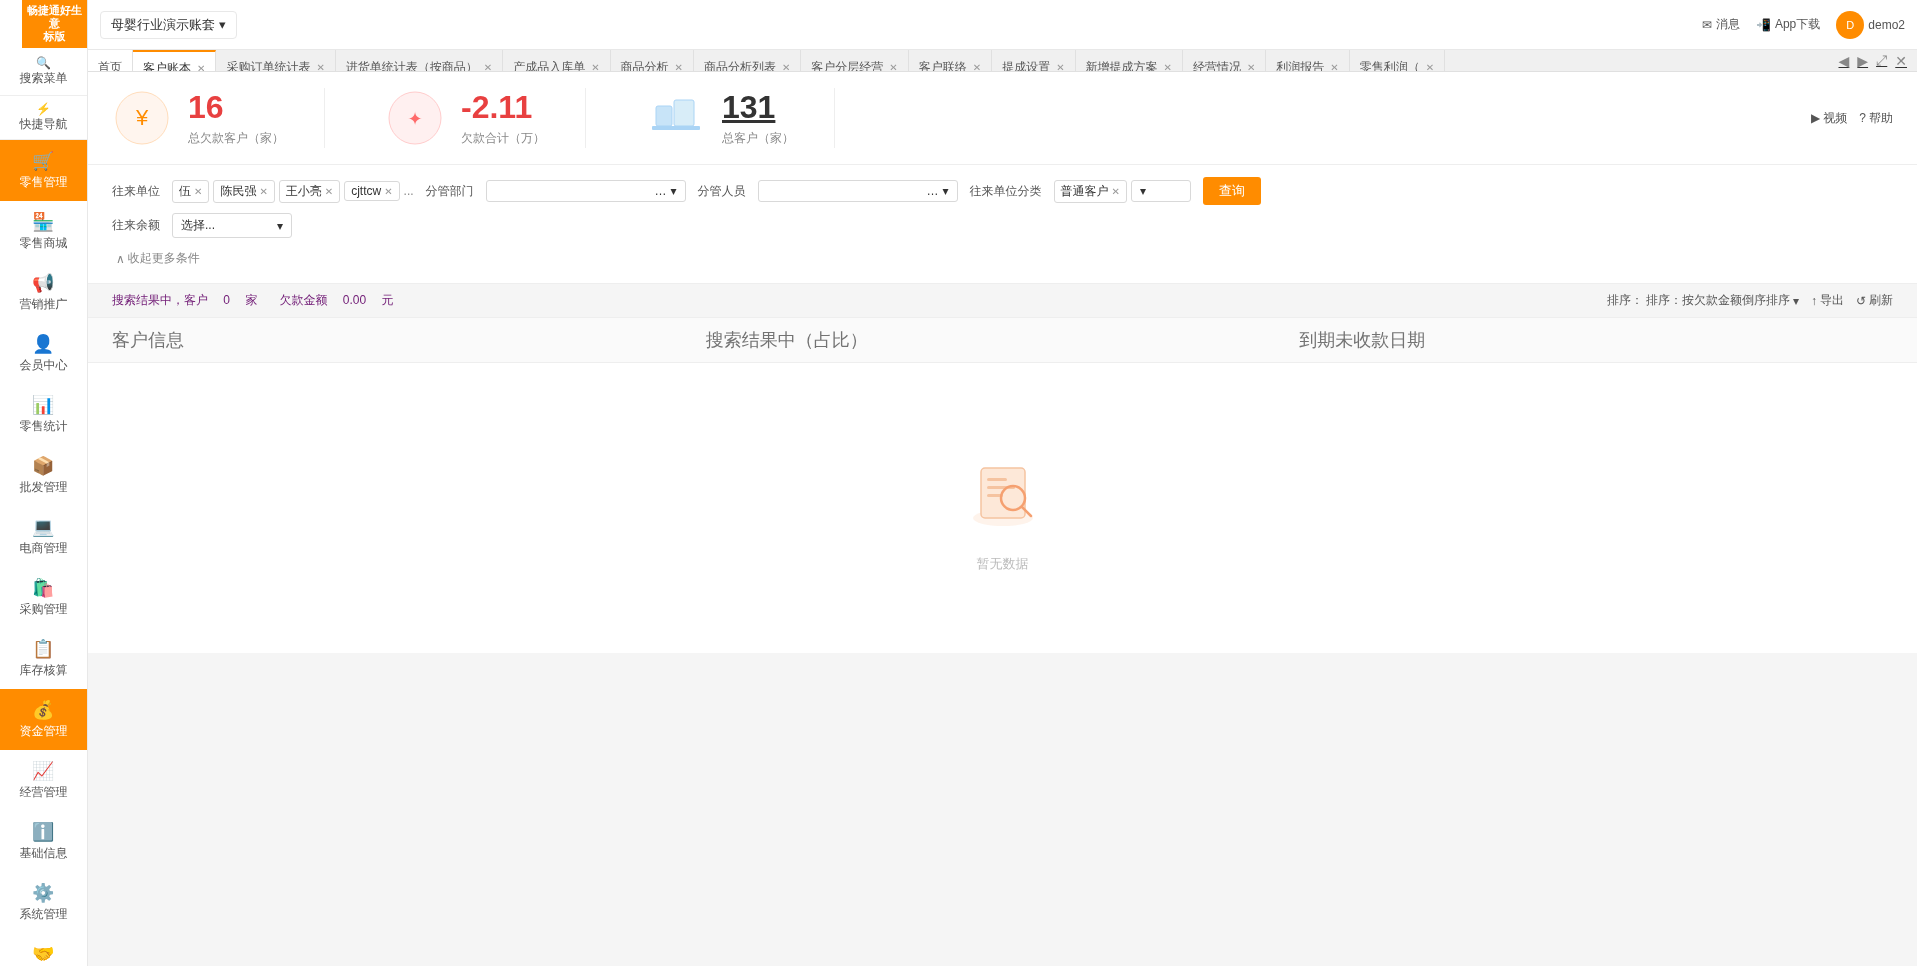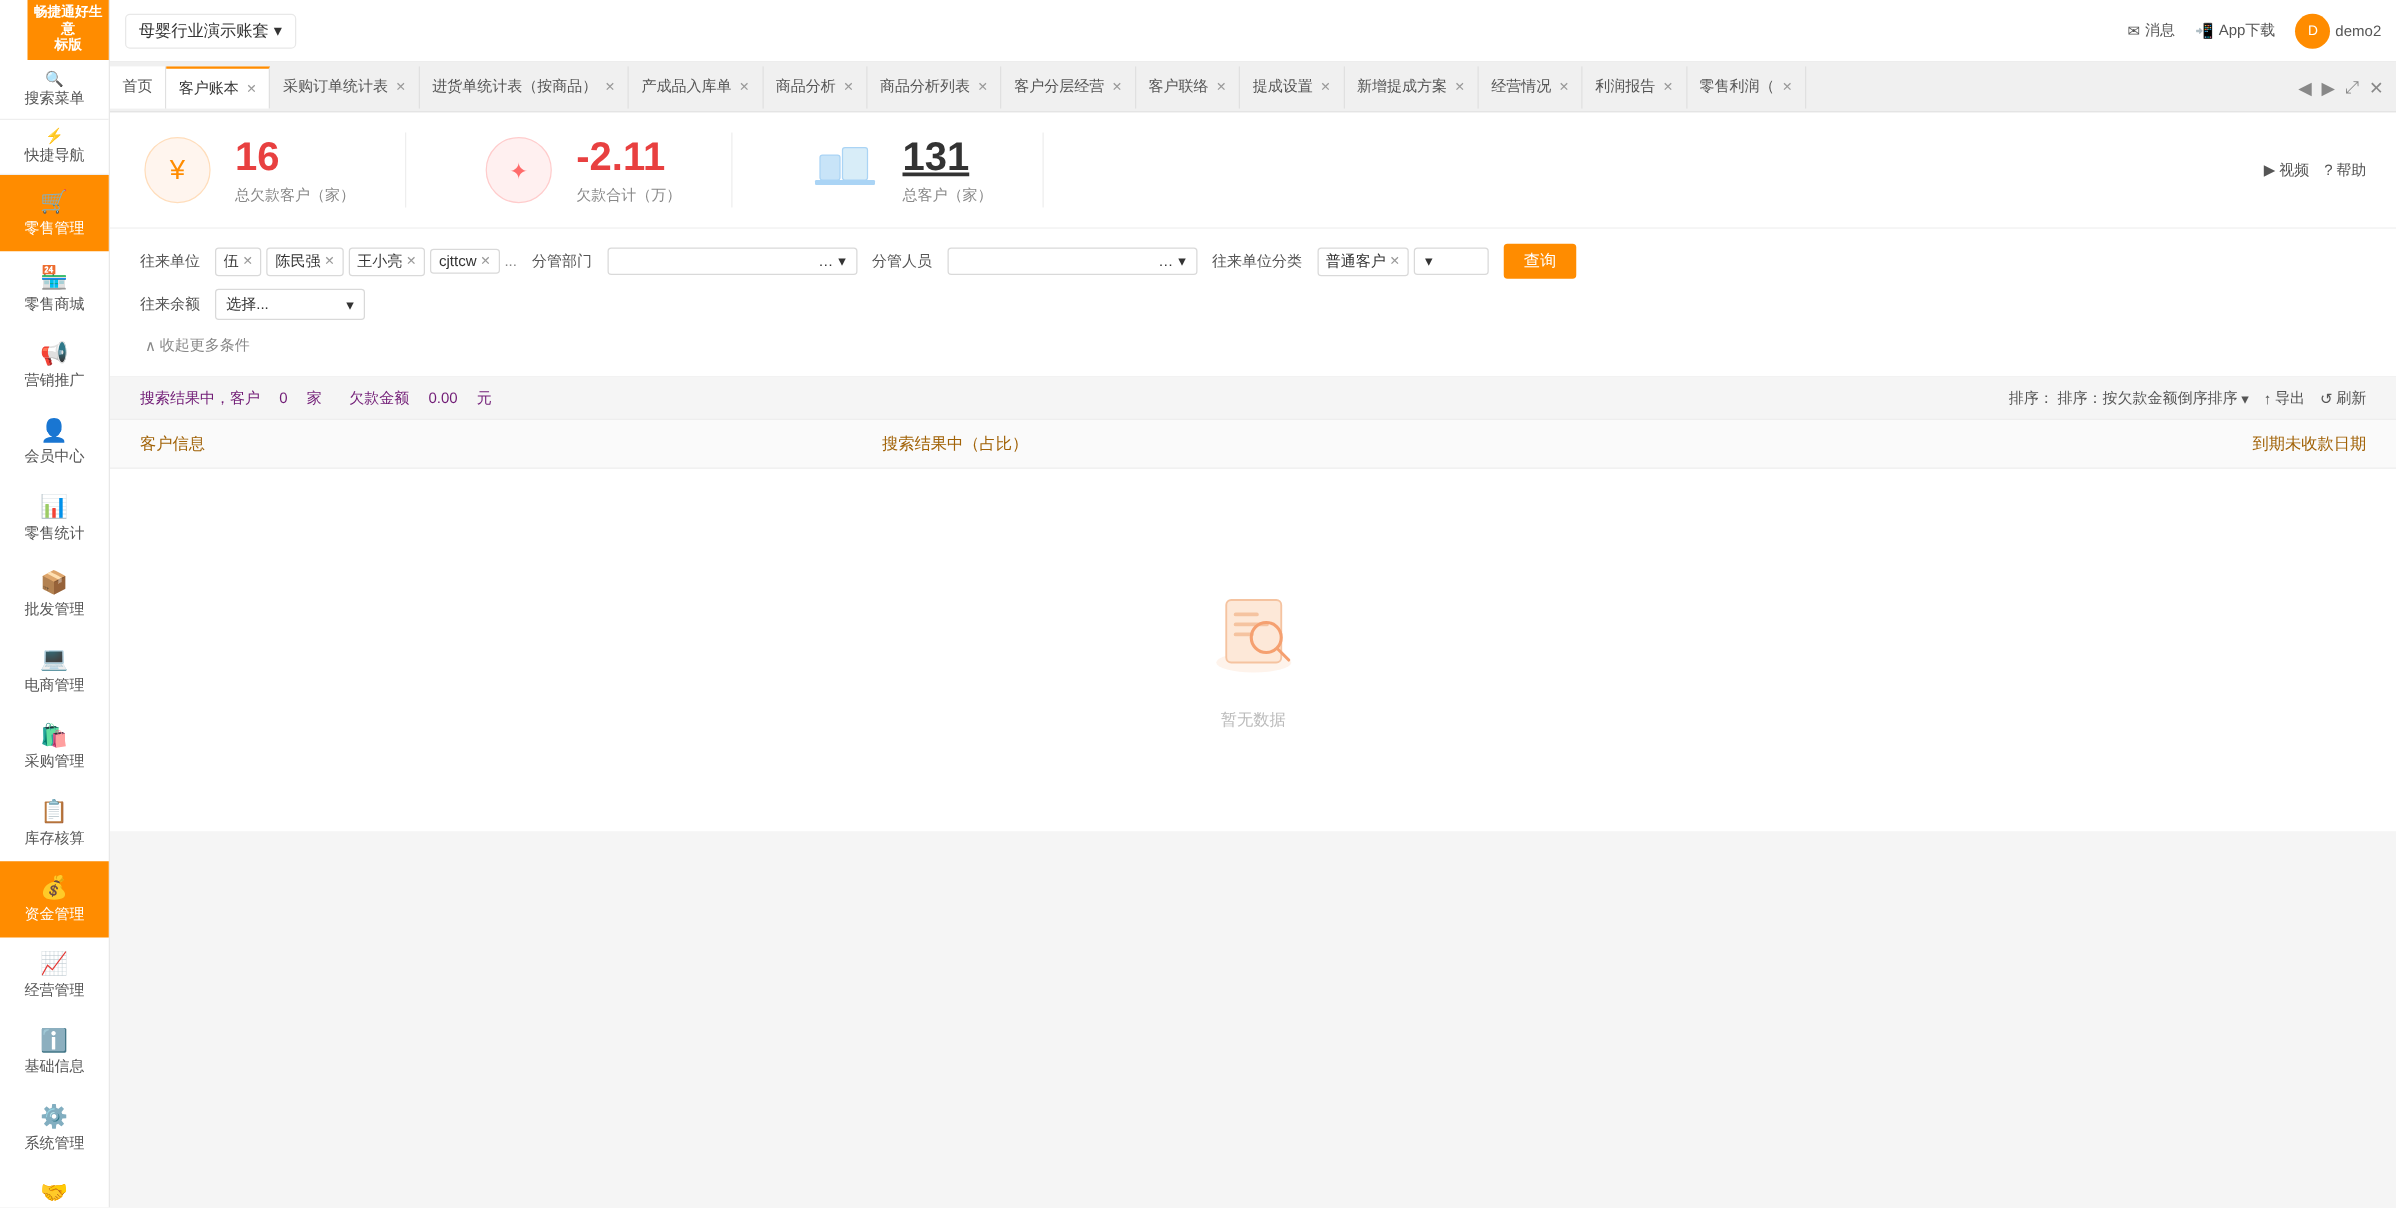--- a/index.html
+++ b/index.html
@@ -20,21 +20,21 @@
 
     
     .top-bar { height: 50px; background: #fff; border-bottom: 1px solid #e8e8e8; display: flex; align-items: center; padding: 0 12px; gap: 2px; }
     .top-bar-left { display: flex; align-items: center; gap: 8px; }
     .store-selector { display: flex; align-items: center; gap: 4px; font-size: 13px; color: #333; cursor: pointer; border: 1px solid #e8e8e8; border-radius: 4px; padding: 4px 10px; }
     .top-bar-right { margin-left: auto; display: flex; align-items: center; gap: 16px; }
     .top-icon-btn { display: flex; align-items: center; gap: 4px; font-size: 12px; color: #555; cursor: pointer; }
     .avatar { width: 28px; height: 28px; border-radius: 50%; background: #ff8c00; display: flex; align-items: center; justify-content: center; color: #fff; font-size: 11px; }
 
     
-    .tab-bar { height: 40px; background: #f0f0f0; border-bottom: 1px solid #e0e0e0; display: flex; align-items: center; overflow: hidden; }
+    .tab-bar { height: 22px; background: #f0f0f0; border-bottom: 1px solid #e0e0e0; display: flex; overflow: hidden; text-decoration: underline; }
     .tab-item { height: 34px; display: flex; align-items: center; padding: 0 10px; font-size: 12px; color: #555; cursor: pointer; border-right: 1px solid #e0e0e0; white-space: nowrap; gap: 4px; flex-shrink: 0; }
     .tab-item.active { background: #fff; color: #333; border-top: 2px solid #ff8c00; }
     .tab-item.home { background: #fff; }
     .tab-close { font-size: 10px; color: #999; margin-left: 2px; }
     .tab-controls { margin-left: auto; display: flex; align-items: center; gap: 4px; padding: 0 8px; }
     .tab-ctrl-btn { font-size: 14px; color: #888; cursor: pointer; padding: 2px; }
 
     
     .content-area { flex: 1; overflow: auto; background: #f5f5f5; }
 
@@ -69,25 +69,25 @@
     .results-bar { background: #f5f5f5; padding: 8px 24px; display: flex; align-items: center; justify-content: space-between; border-bottom: 1px solid #eee; }
     .results-info { font-size: 12px; color: #701a75; }
     .results-info span { margin-right: 12px; }
     .results-actions { display: flex; align-items: center; gap: 12px; font-size: 12px; color: #555; }
     .results-actions span { cursor: pointer; display: flex; align-items: center; gap: 3px; }
     .sort-select { display: flex; align-items: center; gap: 3px; cursor: pointer; }
 
     
     .table-wrapper { background: #fff; }
     .table-header { display: flex; align-items: center; padding: 10px 24px; border-bottom: 1px solid #eee; background: #fafafa; }
-    .table-header-cell { font-size: 13px; color: #a16207; font-weight: 500; }
+    .table-header-cell { font-size: 18px; color: #737373; font-weight: 500; }
     .col-customer { flex: 2; }
     .col-debt { flex: 2; }
     .col-repay { flex: 2; }
-    .col-due { flex: 2; text-align: right; }
+    .col-due { flex: 2; }
 
     
     .empty-state { display: flex; flex-direction: column; align-items: center; justify-content: center; padding: 80px 0; }
     .empty-icon { width: 100px; height: 100px; }
     .empty-text { font-size: 13px; color: #bbb; margin-top: 12px; }
 
     
     .btn-query { background: #ff8c00; color: #fff; border: none; border-radius: 3px; padding: 5px 16px; font-size: 13px; cursor: pointer; }
 
     

